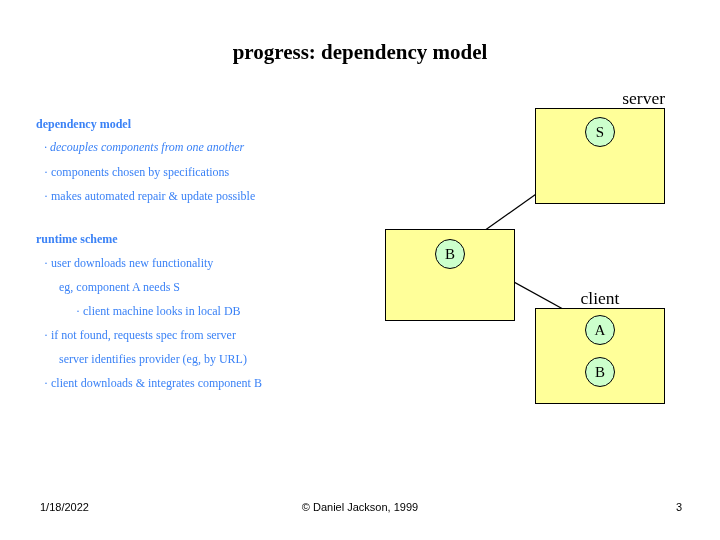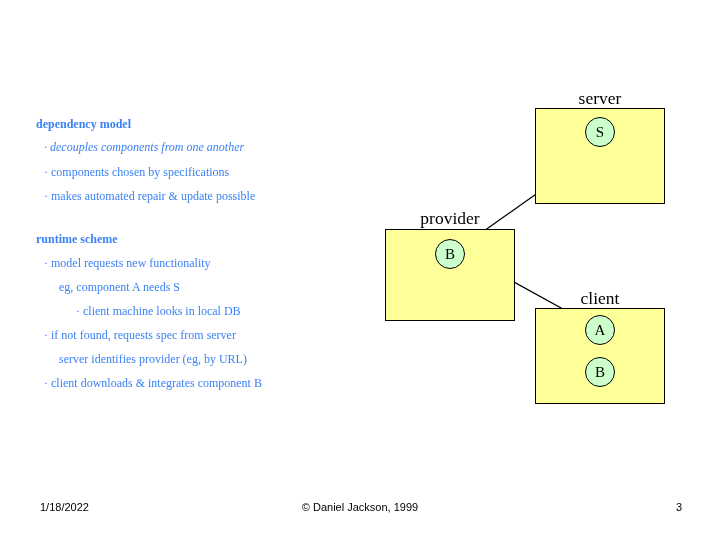--- a/index.html
+++ b/index.html
@@ -95,54 +95,54 @@
   }
   #footer-date { left: 40px; }
   #footer-center { left: 0; width: 720px; text-align: center; }
   #footer-page { right: 38px; }
 </style>
 </head>
 <body>
 
 <div id="slide">
 
+  <div id="title">progress: dependency model</div>
 
   <svg id="connectors" viewBox="0 0 720 540">
     <line x1="601" y1="148" x2="450" y2="255" stroke="#000000" stroke-width="1.2"></line>
     <line x1="465" y1="255" x2="601" y2="330" stroke="#000000" stroke-width="1.2"></line>
   </svg>
 
-  <div class="box-label" style="left:535px; top:88px; width:130px;">server</div>
+  <div class="box-label" style="left:535px; top:88px; width:130px;text-align:right;">server</div>
   <div class="box" style="left:535px; top:108px; width:130px; height:96px;"></div>
   <div class="node" style="left:585px; top:117px;">
     <span>S</span>
   </div>
 
-  <div class="box-label" style="left:385px; top:208px; width:130px;">provider</div>
   <div class="box" style="left:385px; top:229px; width:130px; height:92px;"></div>
   <div class="node" style="left:435px; top:239px;">
     <span>B</span>
   </div>
 
   <div class="box-label" style="left:535px; top:288px; width:130px;">client</div>
   <div class="box" style="left:535px; top:308px; width:130px; height:96px;"></div>
   <div class="node" style="left:585px; top:315px;">
     <span>A</span>
   </div>
   <div class="node" style="left:585px; top:357px;">
     <span>B</span>
   </div>
 
   <div class="body-text bold-head" style="left:36px; top:116px;">dependency model</div>
   <div class="body-text" style="left:44px; top:139px;font-style:italic;">· decouples components from one another</div>
   <div class="body-text" style="left:44px; top:164px;">· components chosen by specifications</div>
   <div class="body-text" style="left:44px; top:188px;">· makes automated repair &amp; update possible</div>
 
   <div class="body-text bold-head" style="left:36px; top:231px;">runtime scheme</div>
-  <div class="body-text" style="left:44px; top:255px;">· model requests new functionality</div>
+  <div class="body-text" style="left:44px; top:255px;">· user downloads new functionality</div>
   <div class="body-text" style="left:44px; top:279px;">     eg, component A needs S</div>
   <div class="body-text" style="left:44px; top:303px;margin-left:32px;">· client machine looks in local DB</div>
   <div class="body-text" style="left:44px; top:327px;">· if not found, requests spec from server</div>
   <div class="body-text" style="left:44px; top:351px;">     server identifies provider (eg, by URL)</div>
   <div class="body-text" style="left:44px; top:375px;">· client downloads &amp; integrates component B</div>
 
   <div class="footer" id="footer-date">1/18/2022</div>
   <div class="footer" id="footer-center">© Daniel Jackson, 1999</div>
   <div class="footer" id="footer-page">3</div>
 

